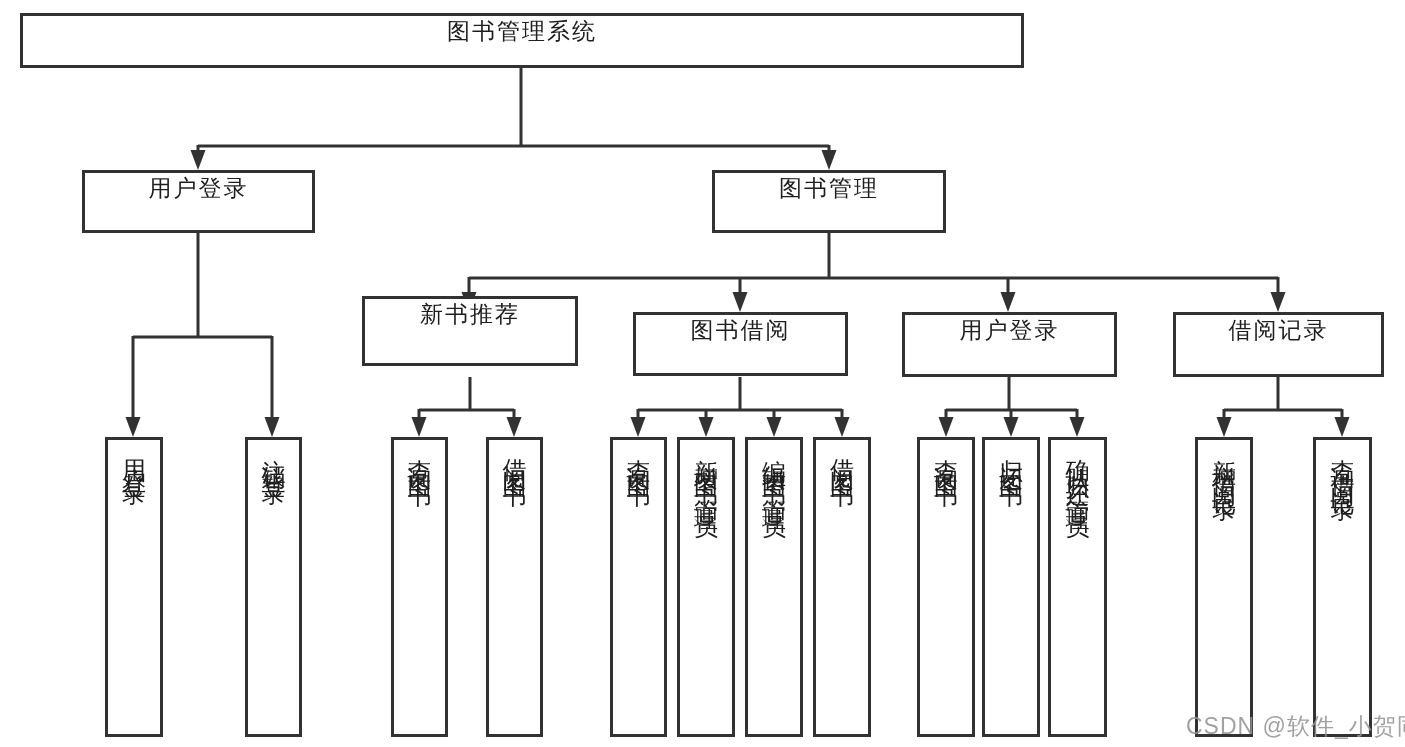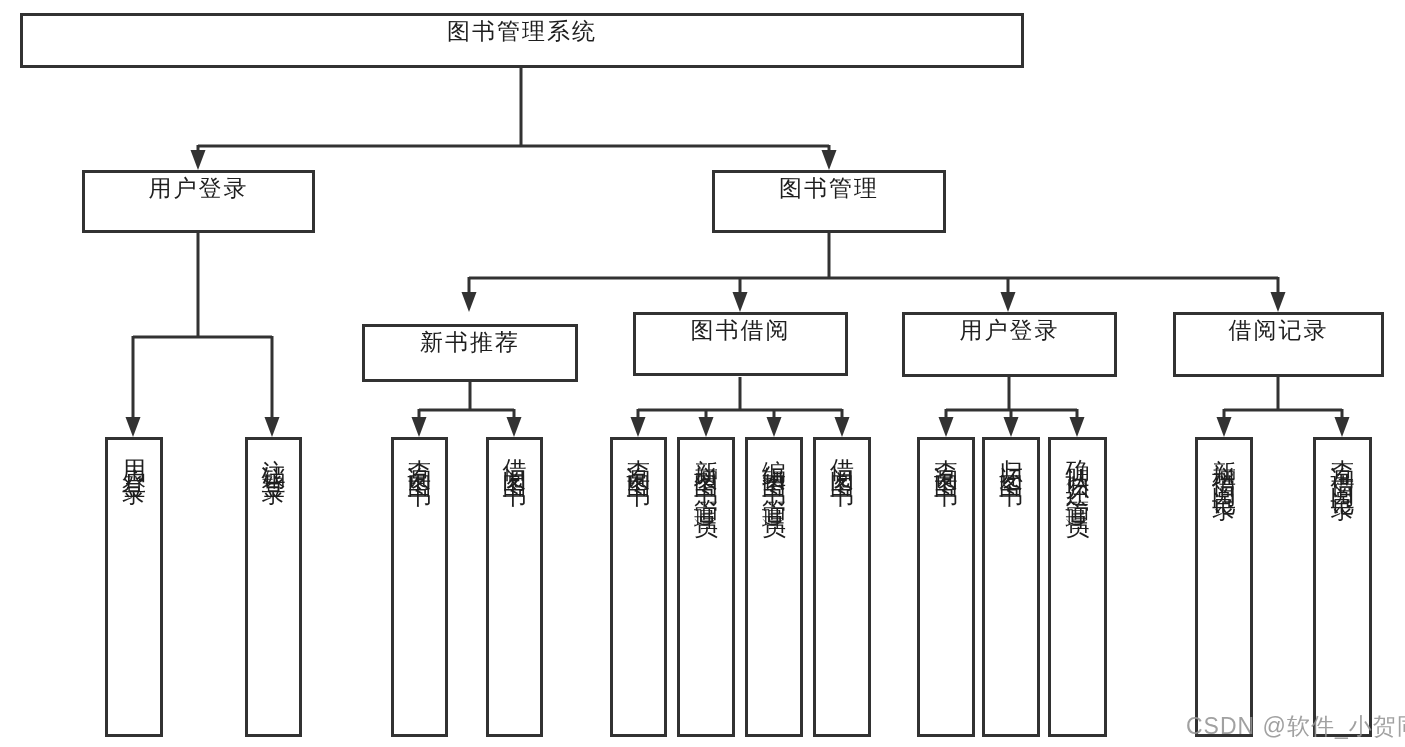--- a/index.html
+++ b/index.html
@@ -71,21 +71,21 @@
     <span class="lbl">图书管理系统</span>
   </div>
 
   <div class="node h" style="left:82px;top:170px;width:233px;height:63px">
     <span class="lbl">用户登录</span>
   </div>
   <div class="node h" style="left:712px;top:170px;width:234px;height:63px">
     <span class="lbl">图书管理</span>
   </div>
 
-  <div class="node h" style="left:362px;top:324px;width:216px;height:58px">
+  <div class="node h" style="left:362px;top:296px;width:216px;height:70px">
     <span class="lbl">新书推荐</span>
   </div>
   <div class="node h" style="left:633px;top:312px;width:215px;height:64px">
     <span class="lbl">图书借阅</span>
   </div>
   <div class="node h" style="left:902px;top:312px;width:215px;height:65px">
     <span class="lbl">用户登录</span>
   </div>
   <div class="node h" style="left:1173px;top:312px;width:211px;height:65px">
     <span class="lbl">借阅记录</span>

